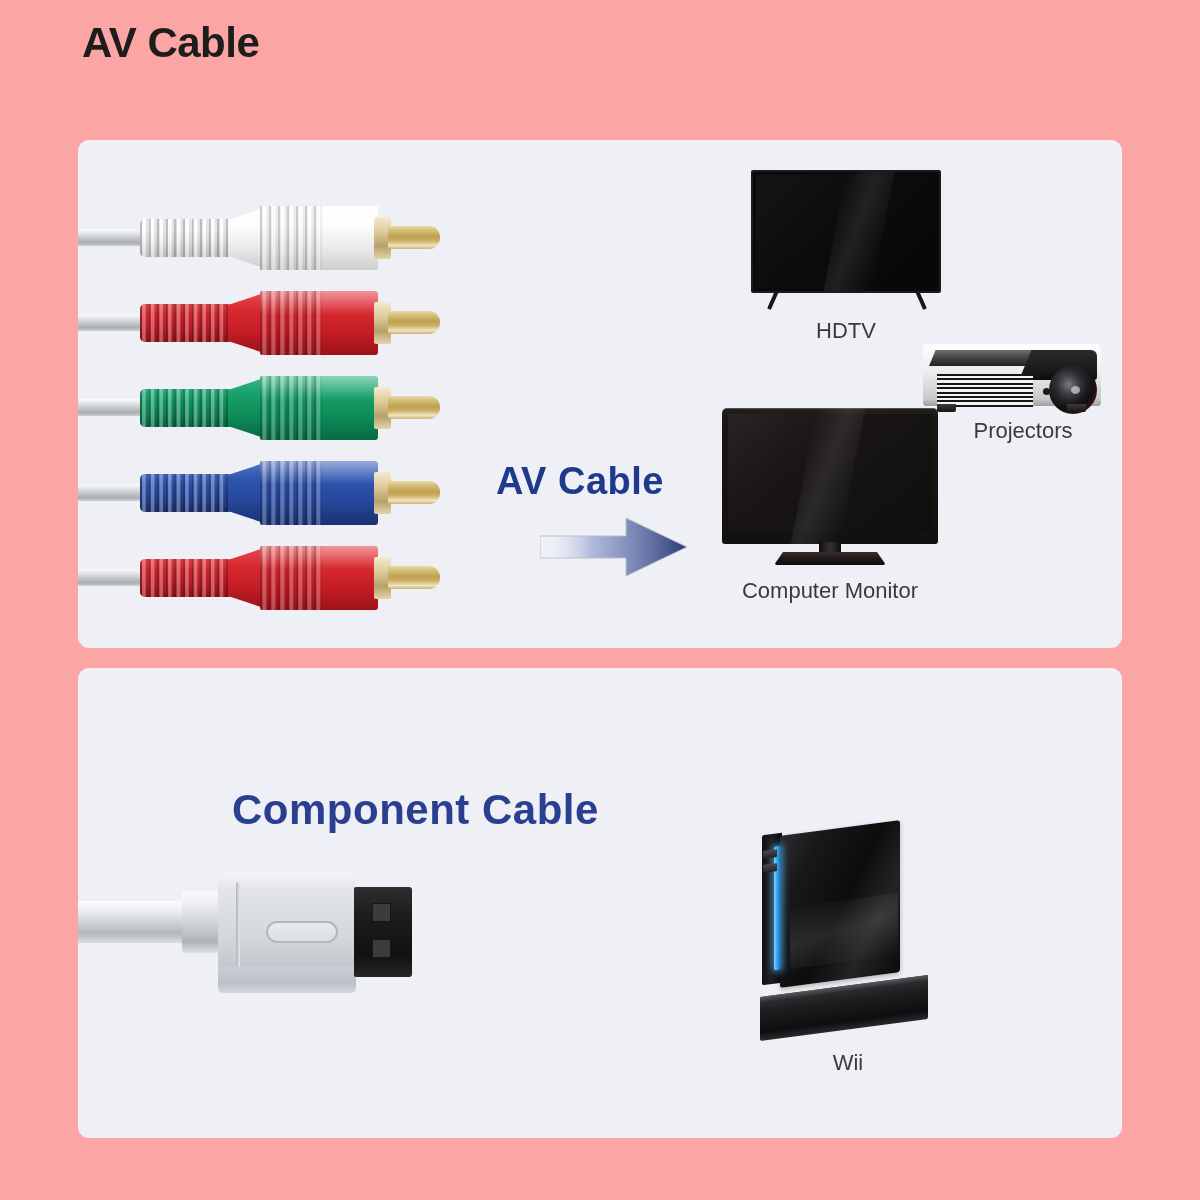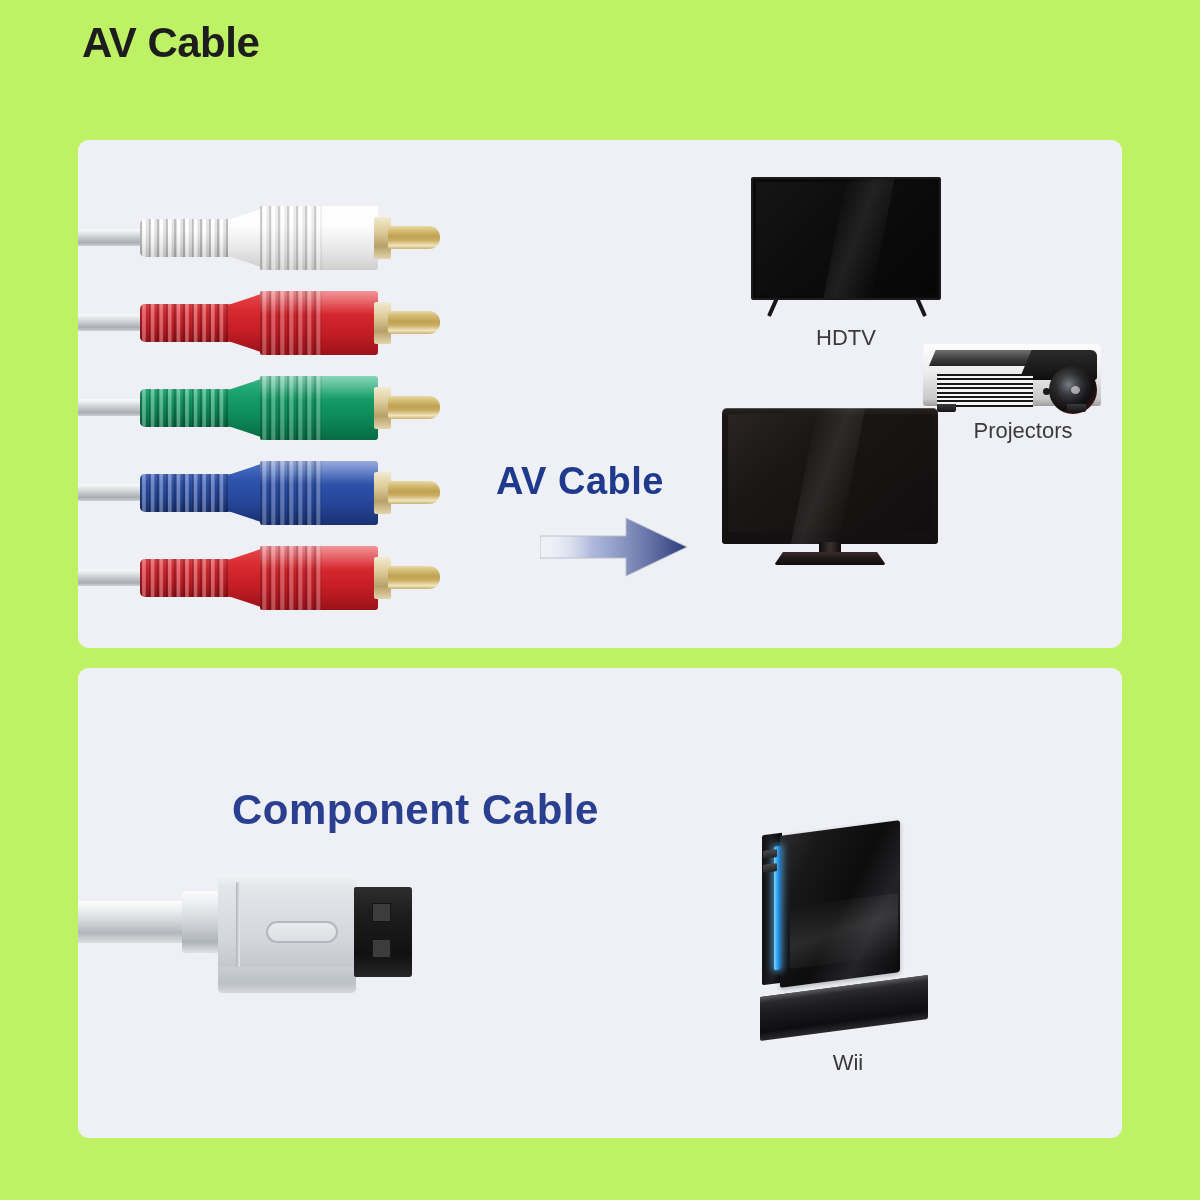--- a/index.html
+++ b/index.html
@@ -9,21 +9,21 @@
     height: 1200px;
     background: #ffffff;
     font-family: "Liberation Sans", "DejaVu Sans", sans-serif;
     overflow: hidden;
   }
 
   #page {
     position: relative;
     width: 1200px;
     height: 1200px;
-    background: #bef264;
+    background: #fca5a5;
   }
 
   
   #header { position: absolute; left: 82px; top: 20px; width: 1040px; }
 
   #page-title {
     font-size: 42px;
     font-weight: bold;
     color: #1d1d1d;
     letter-spacing: -0.5px;
@@ -142,21 +142,21 @@
   }
   #av-arrow { position: absolute; left: 462px; top: 376px; width: 148px; height: 62px; }
 
   
   .device { position: absolute; }
   .device-label {
     position: absolute; width: 100%; text-align: center;
     font-size: 22px; color: #3a3a3a; white-space: nowrap;
   }
 
-  #dev-hdtv      { left: 598px; top: 37px;  width: 340px; height: 180px; text-decoration: underline; }
+  #dev-hdtv      { left: 598px; top: 30px;  width: 340px; height: 180px; text-decoration: underline; }
   #dev-monitor   { left: 582px; top: 268px; width: 340px; height: 200px; }
   #dev-projector { left: 845px; top: 190px; width: 200px; height: 110px; }
 
   
   .tv-panel {
     position: absolute; left: 50%; transform: translateX(-50%);
     top: 0; width: 190px; height: 123px;
     background: #0a0a0a;
     border: 2px solid #1b1b1b;
     border-radius: 2px;
@@ -441,20 +441,21 @@
       <div class="device-label" style="top:148px;">HDTV</div>
     </div>
 
     <div class="device" id="dev-monitor">
       <div class="mon-panel">
         <div class="mon-screen"></div>
         <div class="tv-glare" style="left:38%; width:22%;"></div>
       </div>
       <div class="mon-neck"></div>
       <div class="mon-base"></div>
+      <div class="device-label" style="top:170px;">Computer Monitor</div>
     </div>
 
     <div class="device" id="dev-projector">
       <div class="pj-body">
         <div class="pj-top"></div>
         <div class="pj-topdark"></div>
         <div class="pj-vents"></div>
         <div class="pj-dot"></div>
         <div class="pj-lens-outer">
           <div class="pj-lens-mid">

